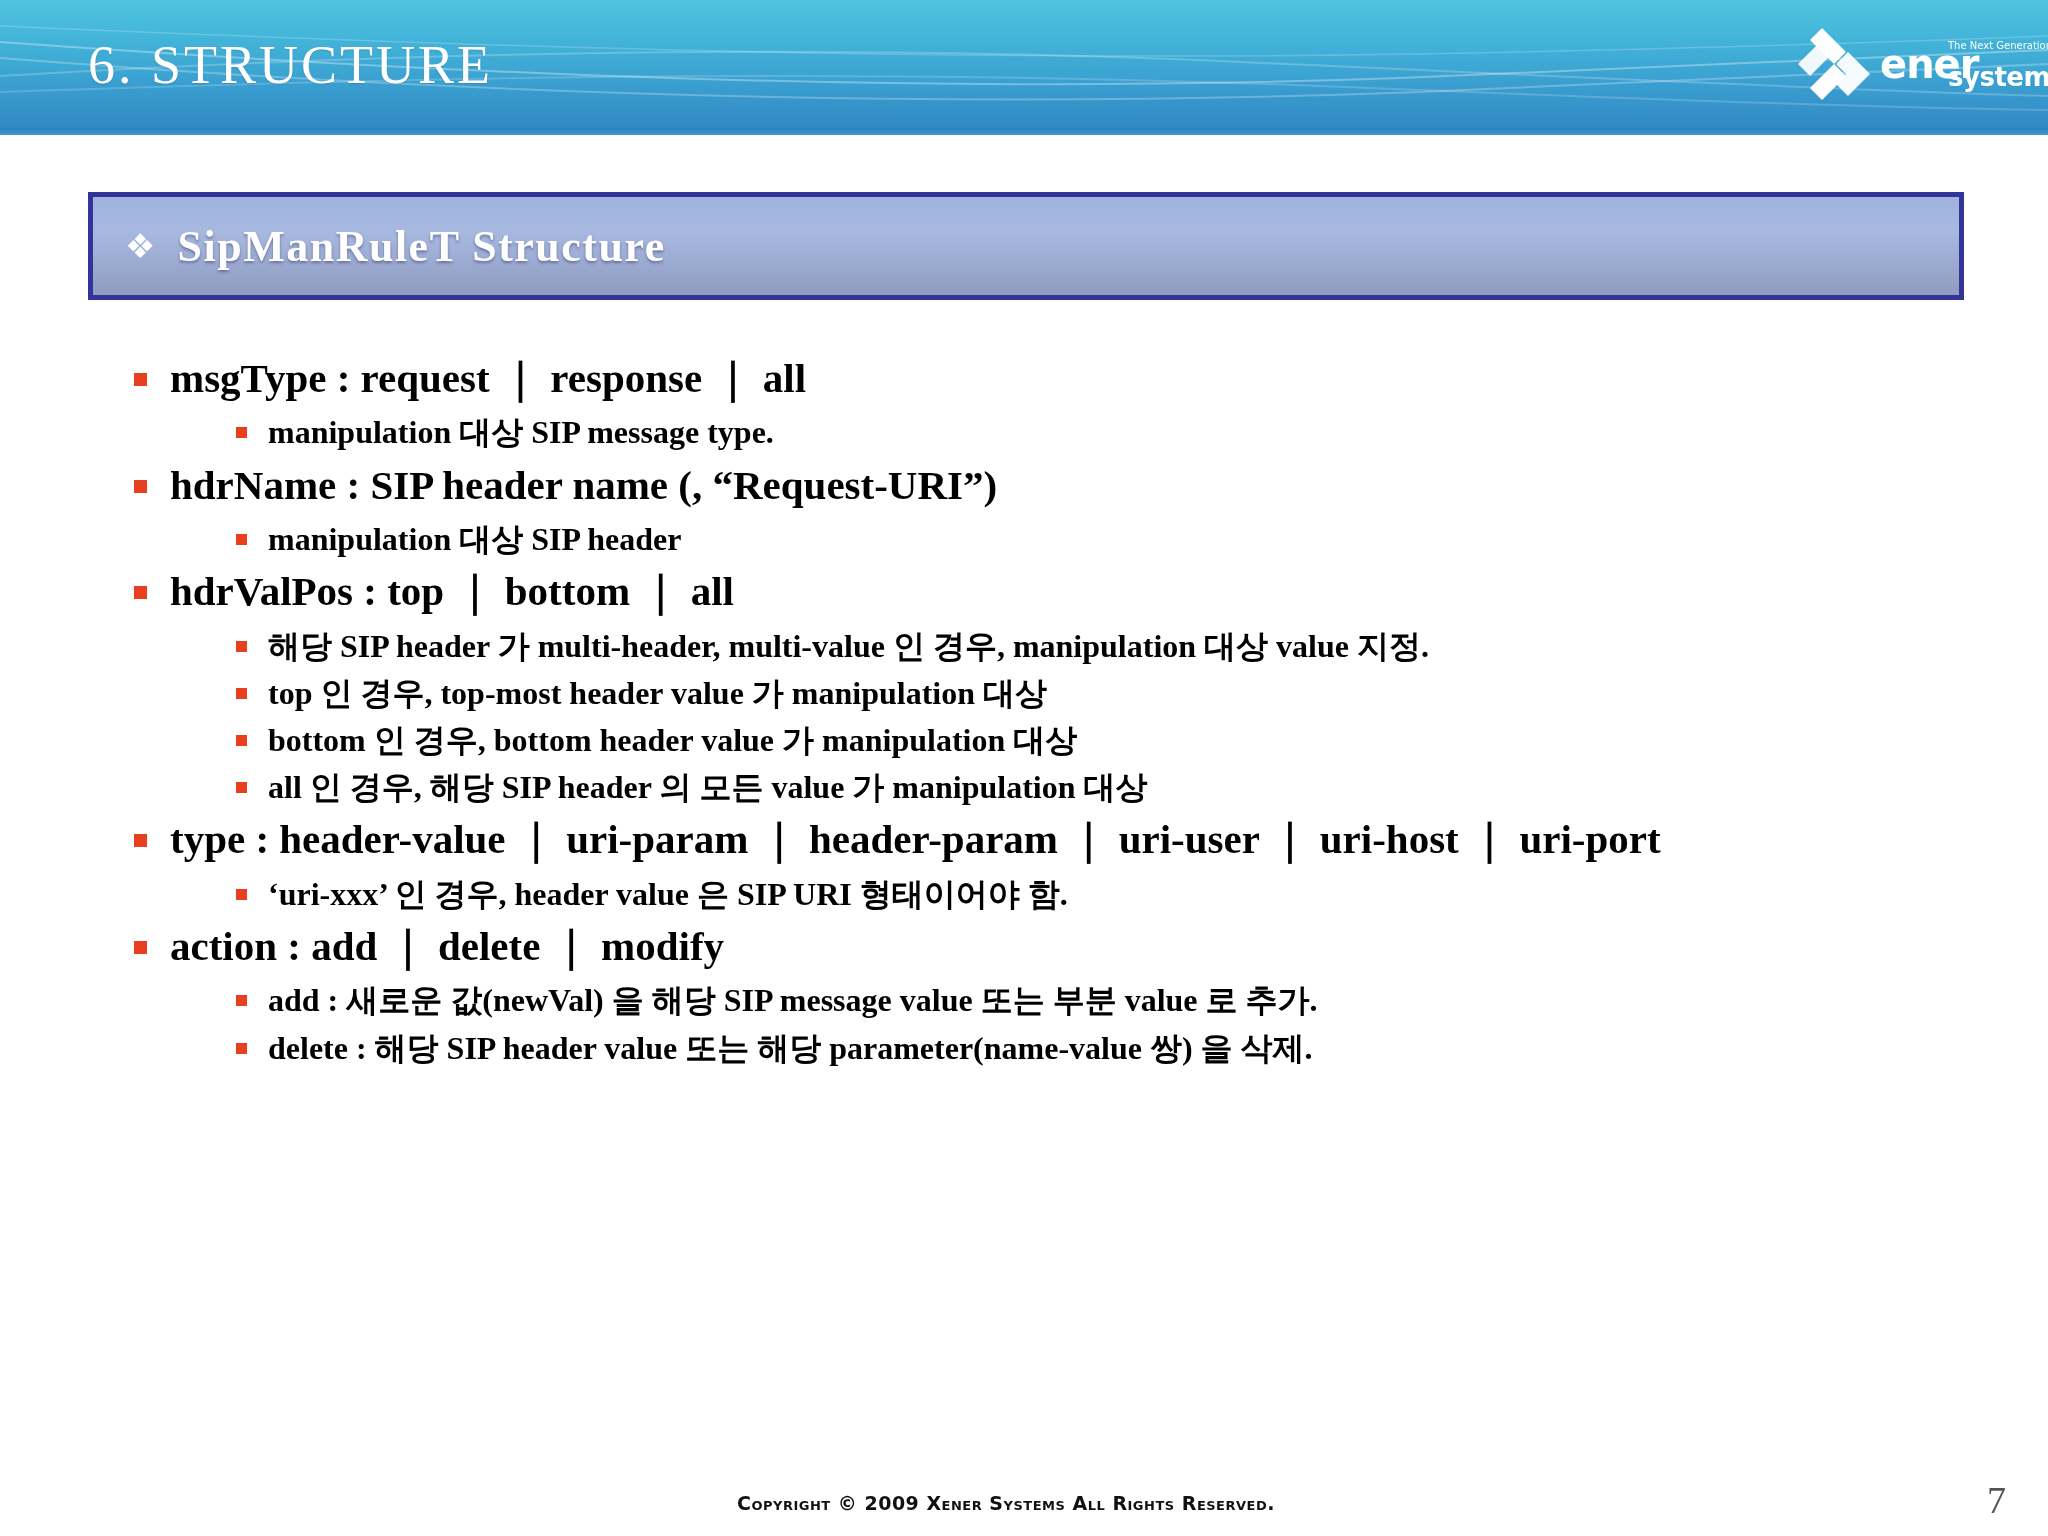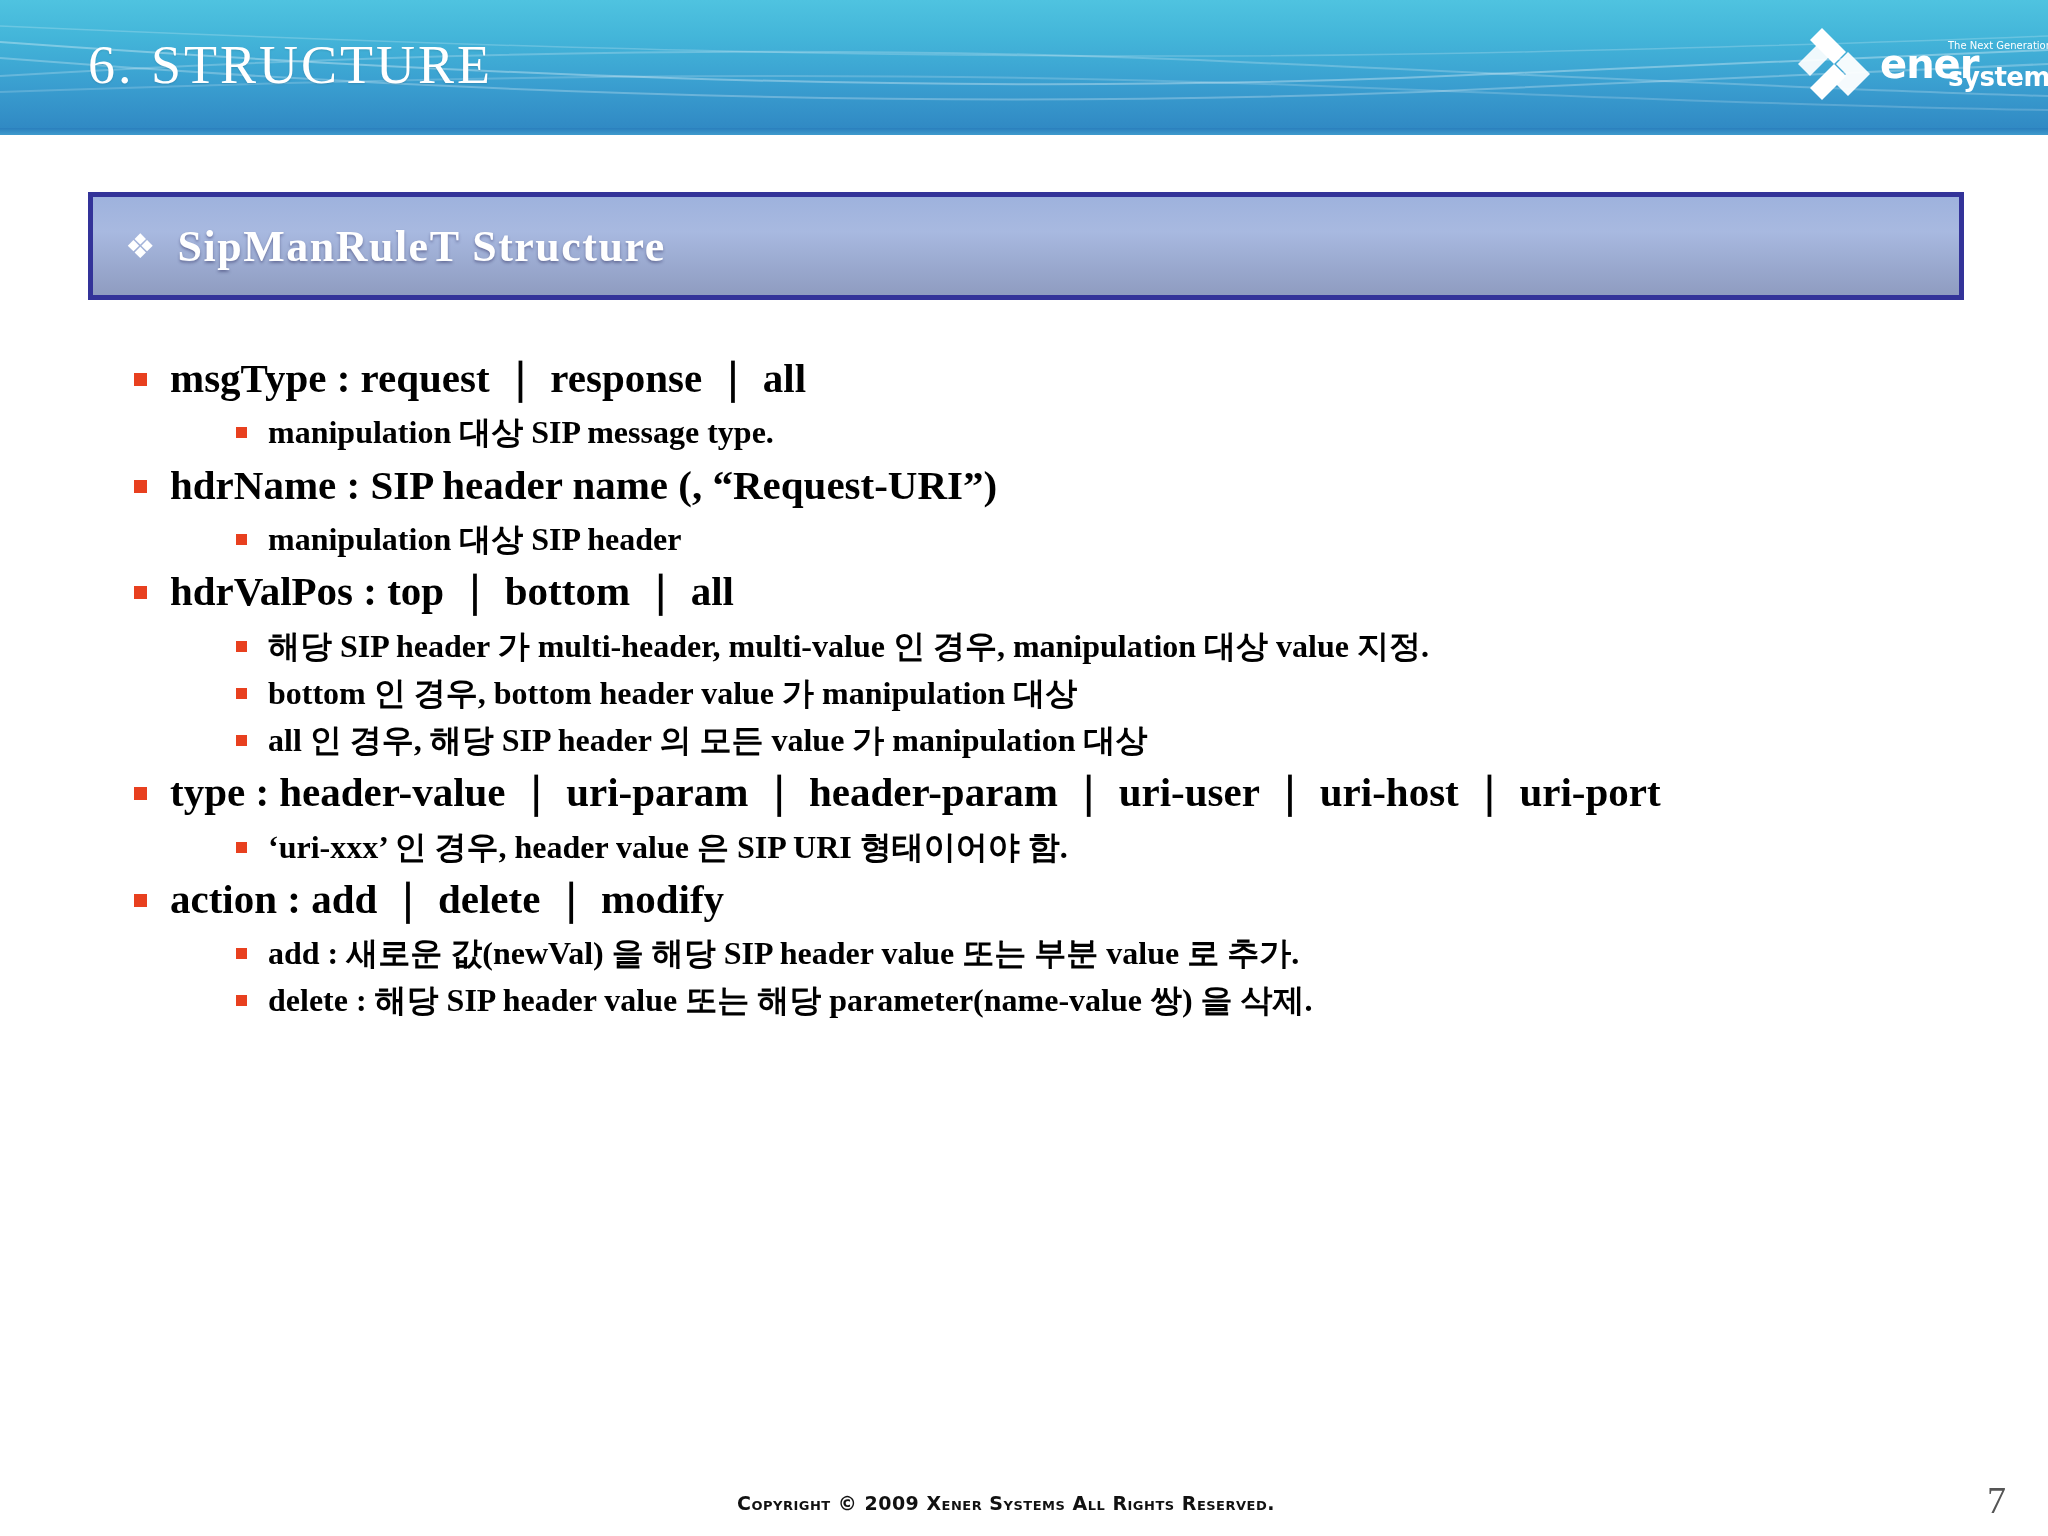--- a/index.html
+++ b/index.html
@@ -236,31 +236,32 @@
   </div>
 
   <div class="group">
     <div class="lvl1">hdrName : SIP header name (, “Request-URI”)</div>
     <div class="lvl2">manipulation 대상 SIP header</div>
   </div>
 
   <div class="group">
     <div class="lvl1">hdrValPos : top ｜ bottom ｜ all</div>
     <div class="lvl2">해당 SIP header 가 multi-header, multi-value 인 경우, manipulation 대상 value 지정.</div>
+    <div class="lvl2">top 인 경우, top-most header value 가 manipulation 대상</div>
     <div class="lvl2">bottom 인 경우, bottom header value 가 manipulation 대상</div>
     <div class="lvl2">all 인 경우, 해당 SIP header 의 모든 value 가 manipulation 대상</div>
   </div>
 
   <div class="group">
     <div class="lvl1">type : header-value ｜ uri-param ｜ header-param ｜ uri-user ｜ uri-host ｜ uri-port</div>
     <div class="lvl2">‘uri-xxx’ 인 경우, header value 은 SIP URI 형태이어야 함.</div>
   </div>
 
   <div class="group">
     <div class="lvl1">action : add ｜ delete ｜ modify</div>
-    <div class="lvl2">add : 새로운 값(newVal) 을 해당 SIP header value 또는 부분 value 로 추가.</div>
+    <div class="lvl2">add : 새로운 값(newVal) 을 해당 SIP message value 또는 부분 value 로 추가.</div>
     <div class="lvl2">delete : 해당 SIP header value 또는 해당 parameter(name-value 쌍) 을 삭제.</div>
   </div>
 
 </div>
 
 <div class="footer-copy">Copyright © 2009 Xener Systems All Rights Reserved.</div>
 <div class="page-number">7</div>
 
 </body></html>

